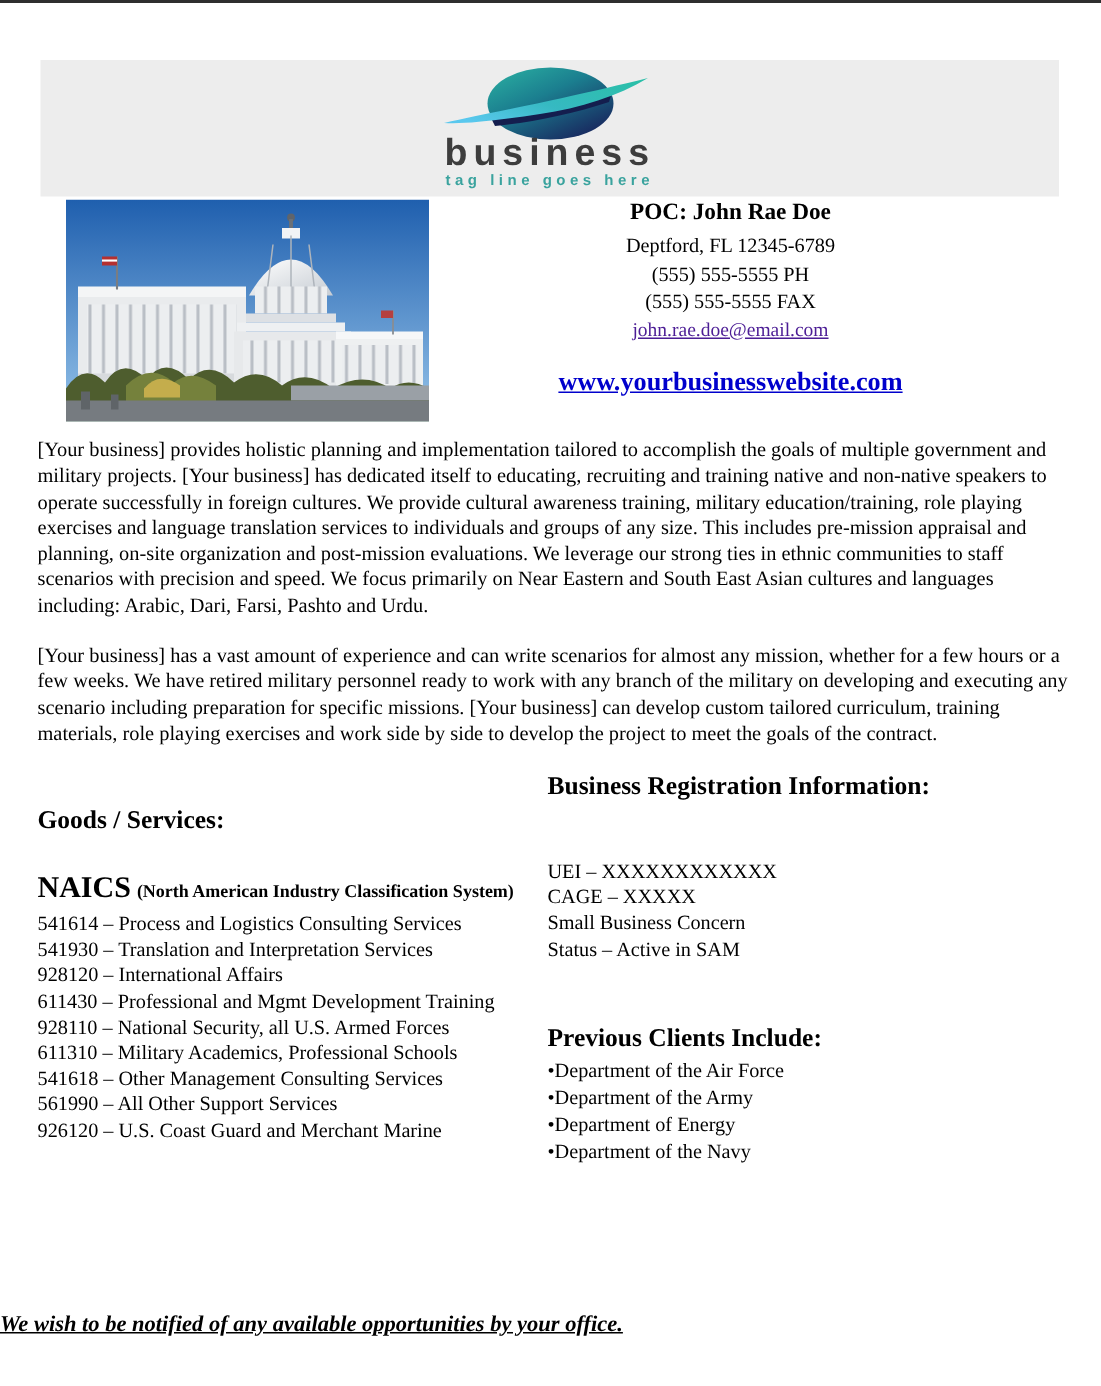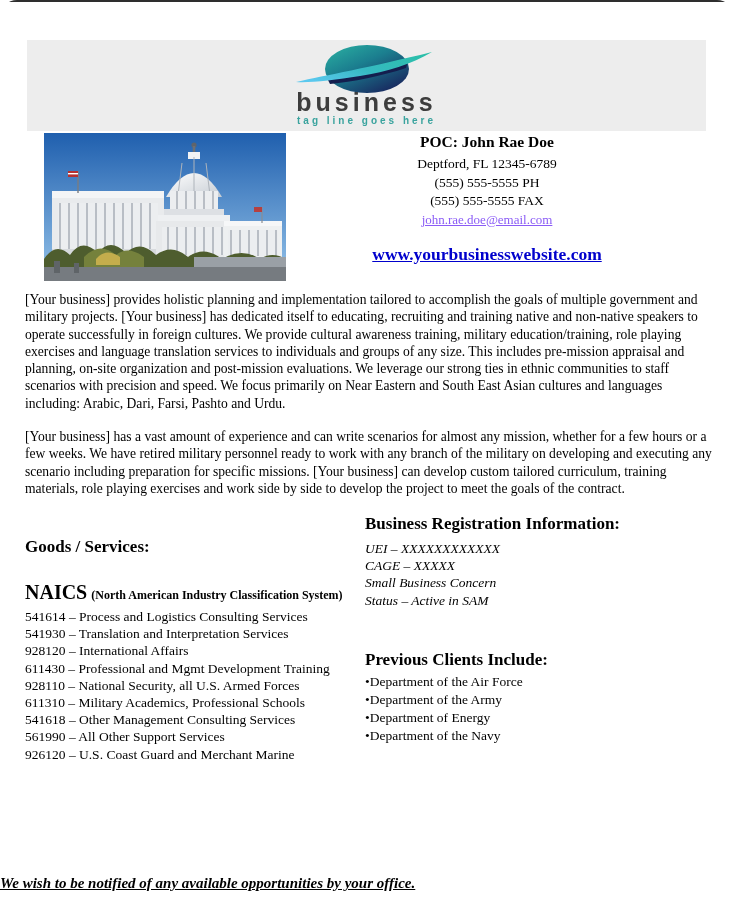--- a/index.html
+++ b/index.html
@@ -1,59 +1,59 @@
 <!DOCTYPE html>
 <html><head>
 <meta charset="utf-8">
 <style>
   html,body{margin:0;padding:0;background:#fff;}
   .page{position:relative;width:734px;height:924px;background:#fff;overflow:hidden;
-        font-family:"Liberation Serif","DejaVu Serif",serif;color:#000;border-radius:17px;}
+        font-family:"Liberation Serif","DejaVu Serif",serif;color:#000;}
   .top-line{position:absolute;top:0;left:0;width:734px;height:2px;background:#2e2e2e;}
 
   
   .header-band{position:absolute;left:27px;top:40px;width:679px;height:91px;background:#ededed;
                display:flex;flex-direction:column;align-items:center;}
   .logo{display:flex;flex-direction:column;align-items:center;}
   .logo svg{display:block;margin-top:4px;}
   .logo-name{font-family:"Liberation Sans","DejaVu Sans",sans-serif;font-weight:700;
              font-size:25px;line-height:24px;letter-spacing:4px;color:#3d3d3d;margin-top:-4px;}
   .logo-tagline{font-family:"Liberation Sans","DejaVu Sans",sans-serif;font-weight:700;
              font-size:10px;line-height:12px;letter-spacing:3px;color:#3aa39e;margin-top:1px;}
 
   
   .capitol{position:absolute;left:44px;top:133px;width:242px;height:148px;}
   .capitol svg{display:block;}
 
   
   .contact{position:absolute;left:302px;top:132px;width:370px;text-align:center;}
   .poc{font-weight:700;font-size:15.5px;line-height:20px;margin-bottom:3px;}
   .addr{font-size:13.5px;line-height:18.5px;}
-  .email{display:block;font-size:13px;line-height:18px;color:#8b5cf6;text-decoration:underline;cursor:pointer;}
+  .email{display:block;font-size:13px;line-height:18px;color:#4c1d95;text-decoration:underline;cursor:pointer;}
   .website{display:inline-block;margin-top:15px;font-size:17.5px;font-weight:700;
            color:#0000cc;text-decoration:underline;cursor:pointer;}
 
   
   .body-text{position:absolute;left:25px;width:690px;margin:0;font-size:13.6px;line-height:17.3px;}
   .p1{top:291px;}
   .p2{top:428px;}
 
   
   .left-col{position:absolute;left:25px;top:515px;width:345px;}
   .left-col h2{margin:22px 0 0 0;font-size:17px;line-height:20px;font-weight:700;}
   .naics-head{margin-top:24px;line-height:22px;}
   .naics-title{font-size:20px;font-weight:700;}
   .naics-sub{font-size:12px;font-weight:700;}
   .naics-list{margin-top:2px;}
   .naics-item{font-size:13.5px;line-height:17.2px;}
 
   
   .right-col{position:absolute;left:365px;top:513px;width:352px;}
   .right-col h2{margin:0;font-size:17px;line-height:21px;font-weight:700;}
-  .reg-lines{margin-top:6px;font-style:italic;}
+  .reg-lines{margin-top:38px;}
   .reg-item{font-size:13.5px;line-height:17.2px;}
   .clients-h{margin-top:40px !important;}
   .client-list{margin-top:3px;}
   .client-item{font-size:13.5px;line-height:18px;}
   .client-item::before{content:"\2022 ";}
 
   
   .footer{position:absolute;left:0;top:864px;width:674px;text-align:left;margin-top:10px;}
   .footer-text{font-size:15px;font-weight:700;font-style:italic;text-decoration:underline;}
 </style>

